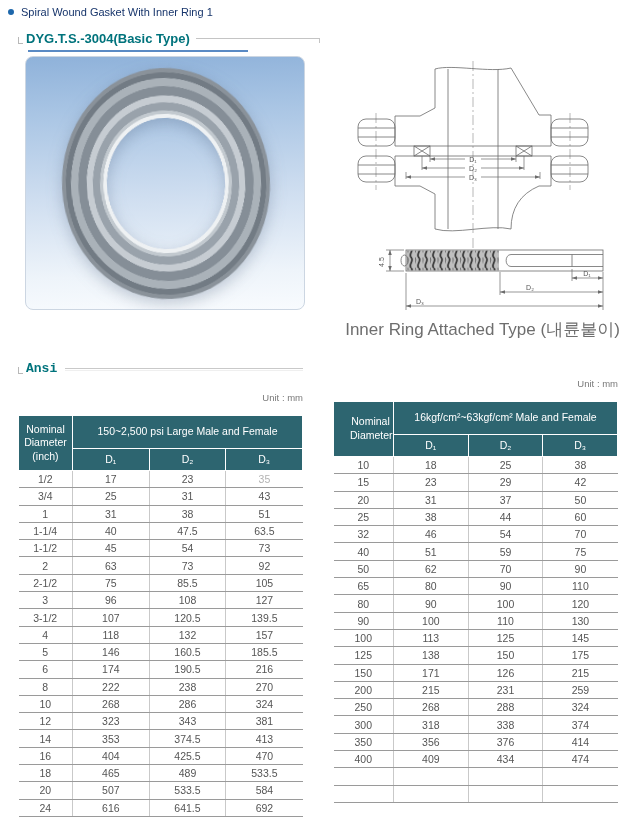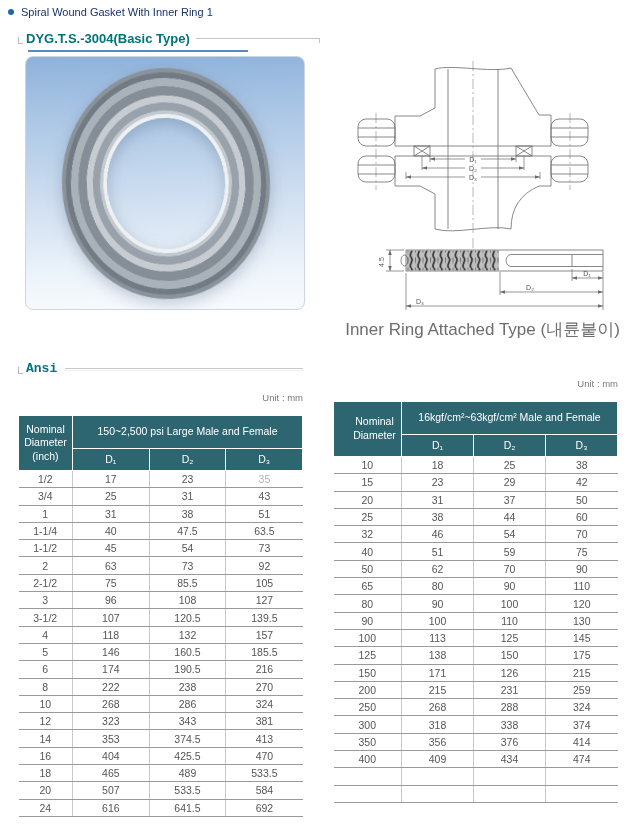--- a/index.html
+++ b/index.html
@@ -57,21 +57,21 @@
   .sec-title { font-size:13px; font-weight:bold; color:#00737c; white-space:nowrap; line-height:14px;font-family:Liberation Mono, monospace; }
   .sec-line { flex:1; height:3px; border-top:1px solid #c9c9c9; border-bottom:1px solid #efefef; margin-left:8px; margin-bottom:5px; }
   .unit { text-align:right; font-size:9.5px; color:#7a7a7a; margin-top:16px; margin-bottom:12px; }
 
   table { border-collapse:collapse; width:285px; table-layout:fixed; font-size:10.5px; }
   thead th {
     background:#2d6570; color:#fff; font-weight:normal; border:1px solid #fff;
     text-align:center; vertical-align:middle; line-height:1.3; padding:1px 2px;
   }
   th.col1 { width:54px; }
-  .sec-jis th.col1 { width:68px;padding-left:16px; }
+  .sec-jis th.col1 { width:60px;padding-left:16px; }
   tr.span-row th { height:33px; }
   tr.sub-row th { height:22px; }
   tbody td {
     height:17.3px; text-align:center; vertical-align:middle; color:#555;
     border-bottom:1px solid #9a9a9a; border-right:1px solid #c9c9c9; padding:0;
   }
   tbody td:last-child { border-right:none; }
   .sec-ansi tbody tr:first-child td:nth-child(4) { color:#b3b3b3; }
 
   

